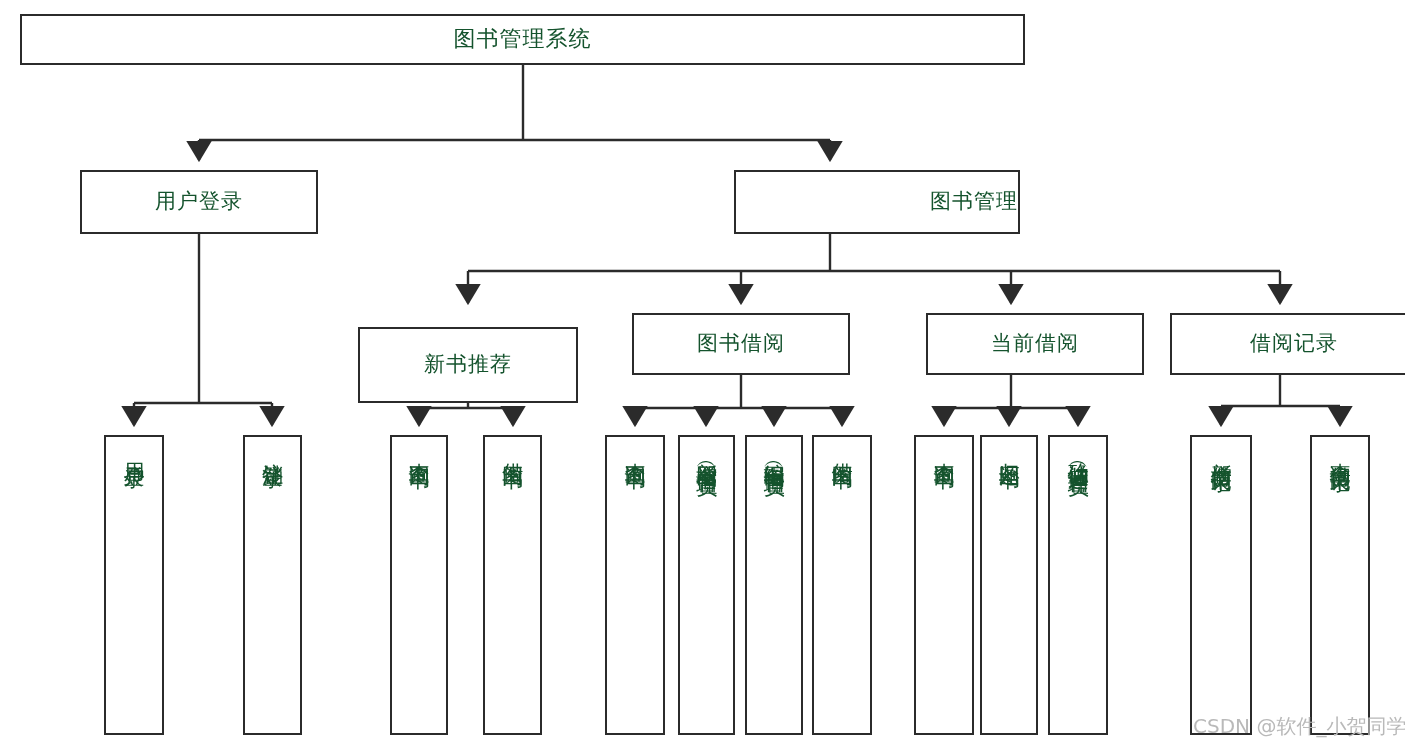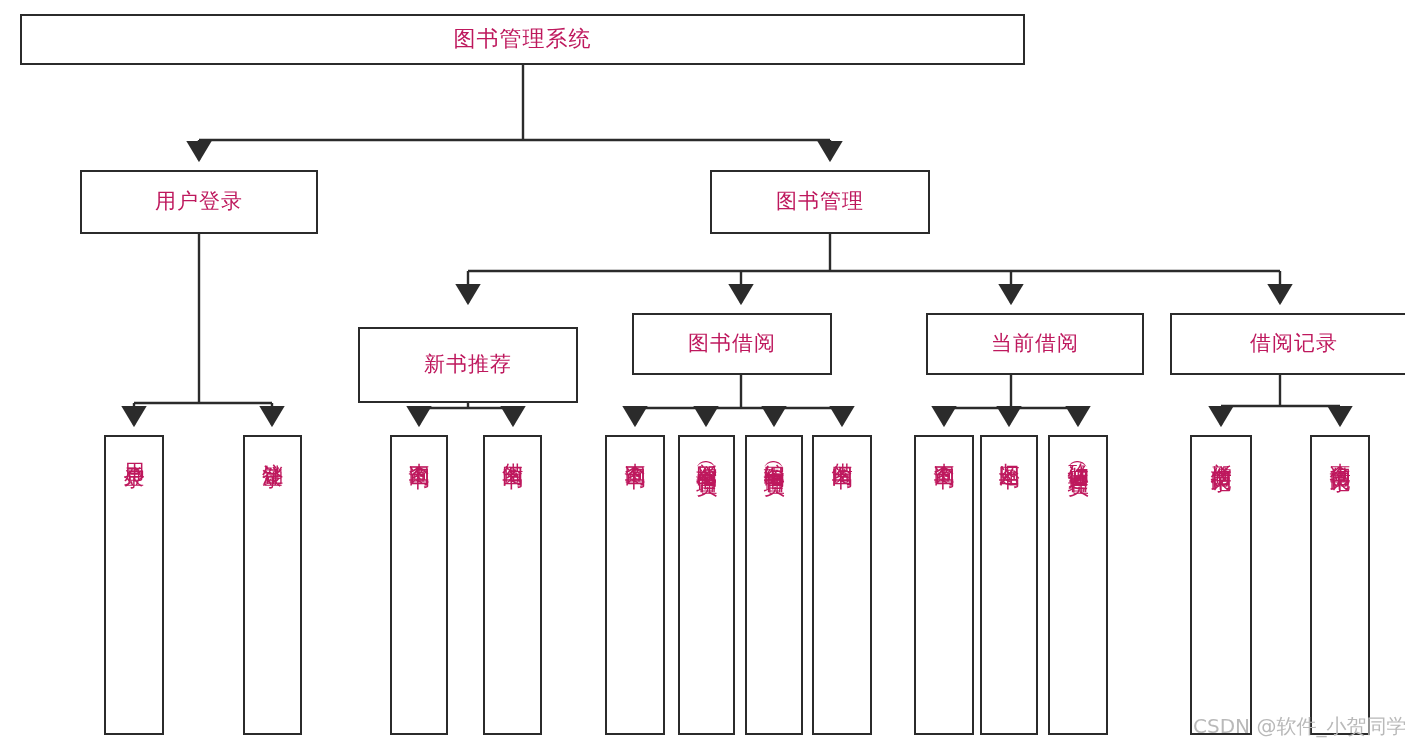--- a/index.html
+++ b/index.html
@@ -30,21 +30,21 @@
   }
   
   .node {
     position: absolute;
     box-sizing: border-box;
     border: 2px solid #2b2b2b;
     background: #ffffff;
     display: flex;
     align-items: center;
     justify-content: center;
-    color: #be185d;
+    color: #14532d;
     z-index: 5;
   }
   .node.horiz {
     font-size: 21px;
     letter-spacing: 1px;
     line-height: 1.2;
   }
   .node.root {
     font-size: 22px;
   }
@@ -129,28 +129,28 @@
     </g>
   </svg>
 
   <div class="node horiz root" style="left:20px; top:14px; width:1005px; height:51px;">
     <span>图书管理系统</span>
   </div>
 
   <div class="node horiz" style="left:80px; top:170px; width:238px; height:64px;">
     <span>用户登录</span>
   </div>
-  <div class="node horiz" style="left:710px; top:170px; width:220px; height:64px;">
+  <div class="node horiz" style="left:734px; top:170px; width:286px; height:64px;justify-content:flex-end;">
     <span>图书管理</span>
   </div>
 
   <div class="node horiz" style="left:358px; top:327px; width:220px; height:76px;">
     <span>新书推荐</span>
   </div>
-  <div class="node horiz" style="left:632px; top:313px; width:200px; height:62px;">
+  <div class="node horiz" style="left:632px; top:313px; width:218px; height:62px;">
     <span>图书借阅</span>
   </div>
   <div class="node horiz" style="left:902px; top:313px; width:218px; height:62px;margin-left:24px;">
     <span>当前借阅</span>
   </div>
   <div class="node horiz" style="left:1170px; top:313px; width:248px; height:62px;text-align:center;">
     <span>借阅记录</span>
   </div>
 
   <div class="node vert" style="left:104px; top:435px; width:60px; height:300px;">

